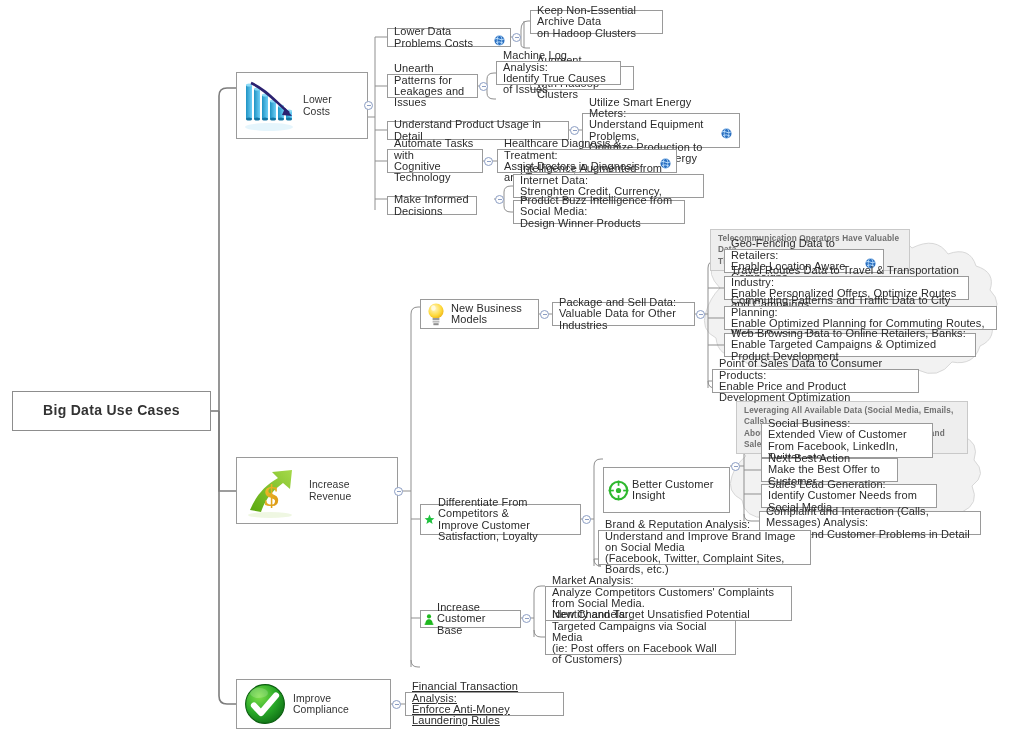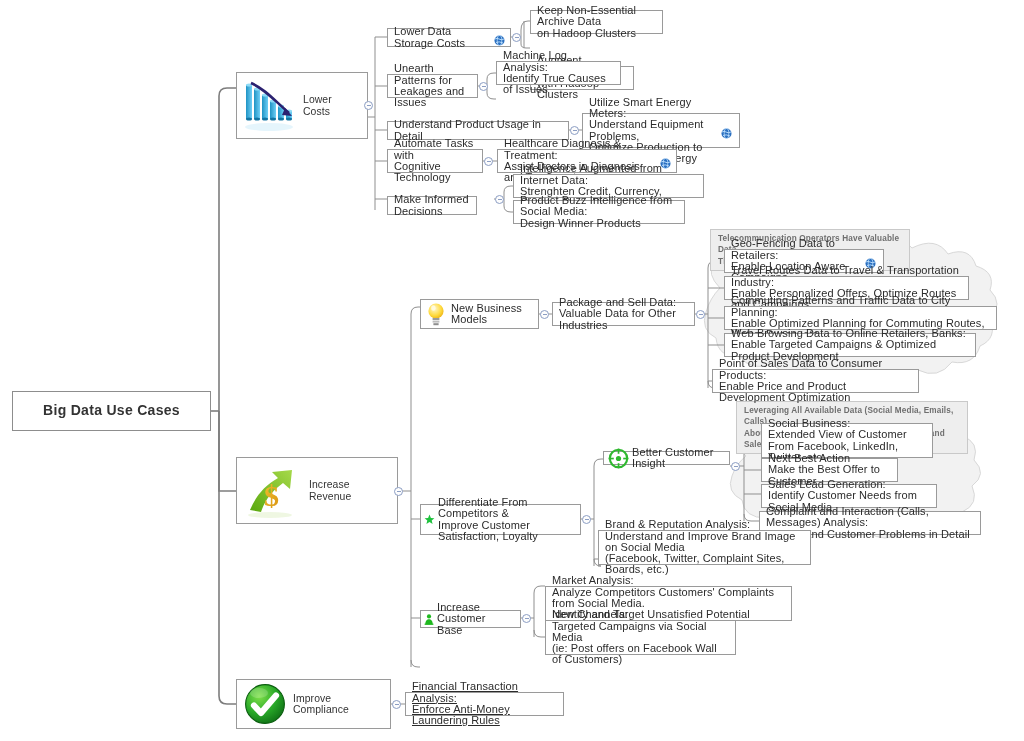--- a/index.html
+++ b/index.html
@@ -270,21 +270,21 @@
           <path d="M12,6 C26,12 36,24 50,36" stroke="#2b2170" stroke-width="2.6" fill="none"></path>
           <path d="M46,31 L53,39 L43,38 Z" fill="#2b2170"></path>
           <ellipse cx="30" cy="50" rx="24" ry="4" fill="#dff3fb" opacity="0.8"></ellipse>
         </g>
       </svg>
     </span>
     <span class="label">Lower Costs</span>
   </div>
   <div class="toggle" style="left:364px; top:101px;"></div>
 
-  <div class="node" style="left:387px; top:28px; width:124px; height:19px; padding-right:22px;">Lower Data Storage Costs</div>
+  <div class="node" style="left:387px; top:28px; width:124px; height:19px; padding-right:22px;">Lower Data Problems Costs</div>
   <span class="inline-globe" style="left:494px; top:32px;">
     <svg width="11" height="11" viewBox="0 0 11 11">
         <circle cx="5.5" cy="5.5" r="5" fill="#2a6fc0"></circle>
     <path d="M1,4 Q3,2.5 5,4 Q7,5.5 10,4" stroke="#bfe2ff" stroke-width="0.9" fill="none"></path>
     <path d="M2,7.5 Q5,6 9,8" stroke="#bfe2ff" stroke-width="0.9" fill="none"></path>
     <ellipse cx="5.5" cy="5.5" rx="2.3" ry="5" stroke="#bfe2ff" stroke-width="0.8" fill="none"></ellipse>
       </svg>
   </span>
   <div class="toggle" style="left:512px; top:33px;"></div>
 
@@ -408,21 +408,21 @@
       <svg width="11" height="11" viewBox="0 0 11 11">
         <path d="M5.5,0.6 L6.9,3.9 L10.4,4.2 L7.7,6.5 L8.6,10 L5.5,8.1 L2.4,10 L3.3,6.5
                  L0.6,4.2 L4.1,3.9 Z" fill="#1fc23e"></path>
       </svg>
     </span>
     <span class="label" style="padding-left:1px;">Differentiate From Competitors &amp;
 Improve Customer Satisfaction, Loyalty</span>
   </div>
   <div class="toggle" style="left:582px; top:515px;"></div>
 
-  <div class="node icon-node" style="left:603px; top:451px; width:127px; height:14px;">
+  <div class="node icon-node" style="left:603px; top:467px; width:127px; height:46px;">
     <span class="iconwrap" style="width:28px;height:28px;">
       <svg width="21" height="21" viewBox="0 0 21 21">
         <circle cx="10.5" cy="10.5" r="8.7" fill="none" stroke="#2fb82f" stroke-width="2.1"></circle>
         <circle cx="10.5" cy="10.5" r="2.6" fill="#2fb82f"></circle>
         <rect x="9.7" y="0.6" width="1.7" height="5.2" fill="#2fb82f"></rect>
         <rect x="9.7" y="15.2" width="1.7" height="5.2" fill="#2fb82f"></rect>
         <rect x="0.6" y="9.7" width="5.2" height="1.7" fill="#2fb82f"></rect>
         <rect x="15.2" y="9.7" width="5.2" height="1.7" fill="#2fb82f"></rect>
       </svg>
     </span>

